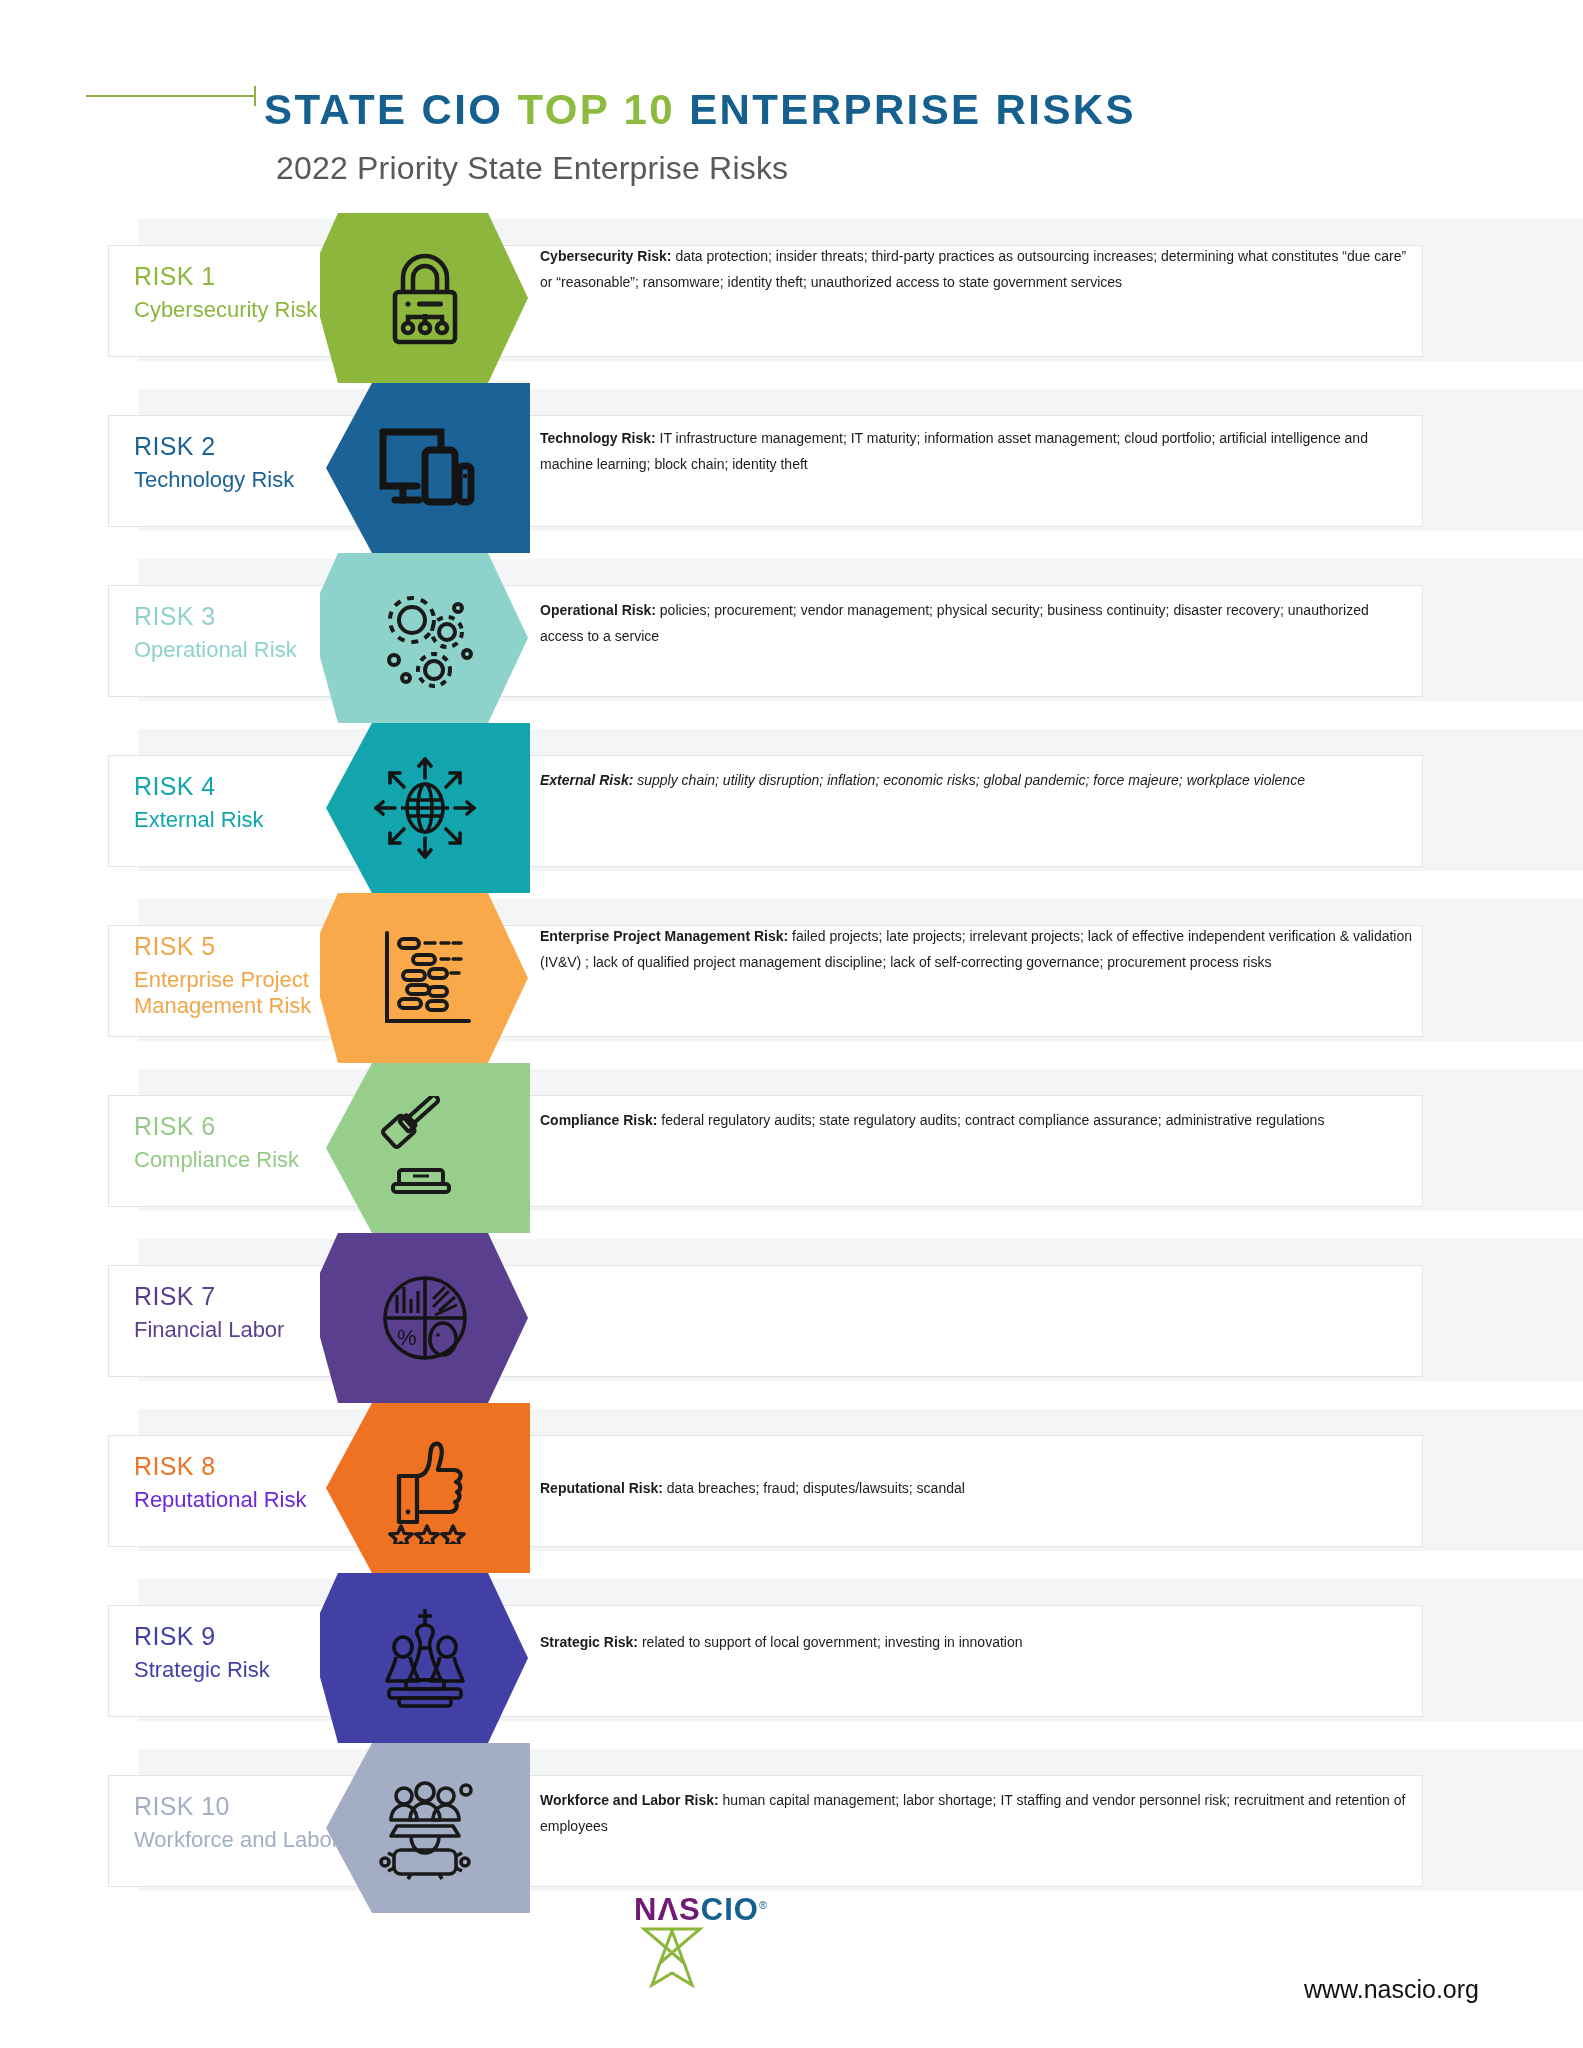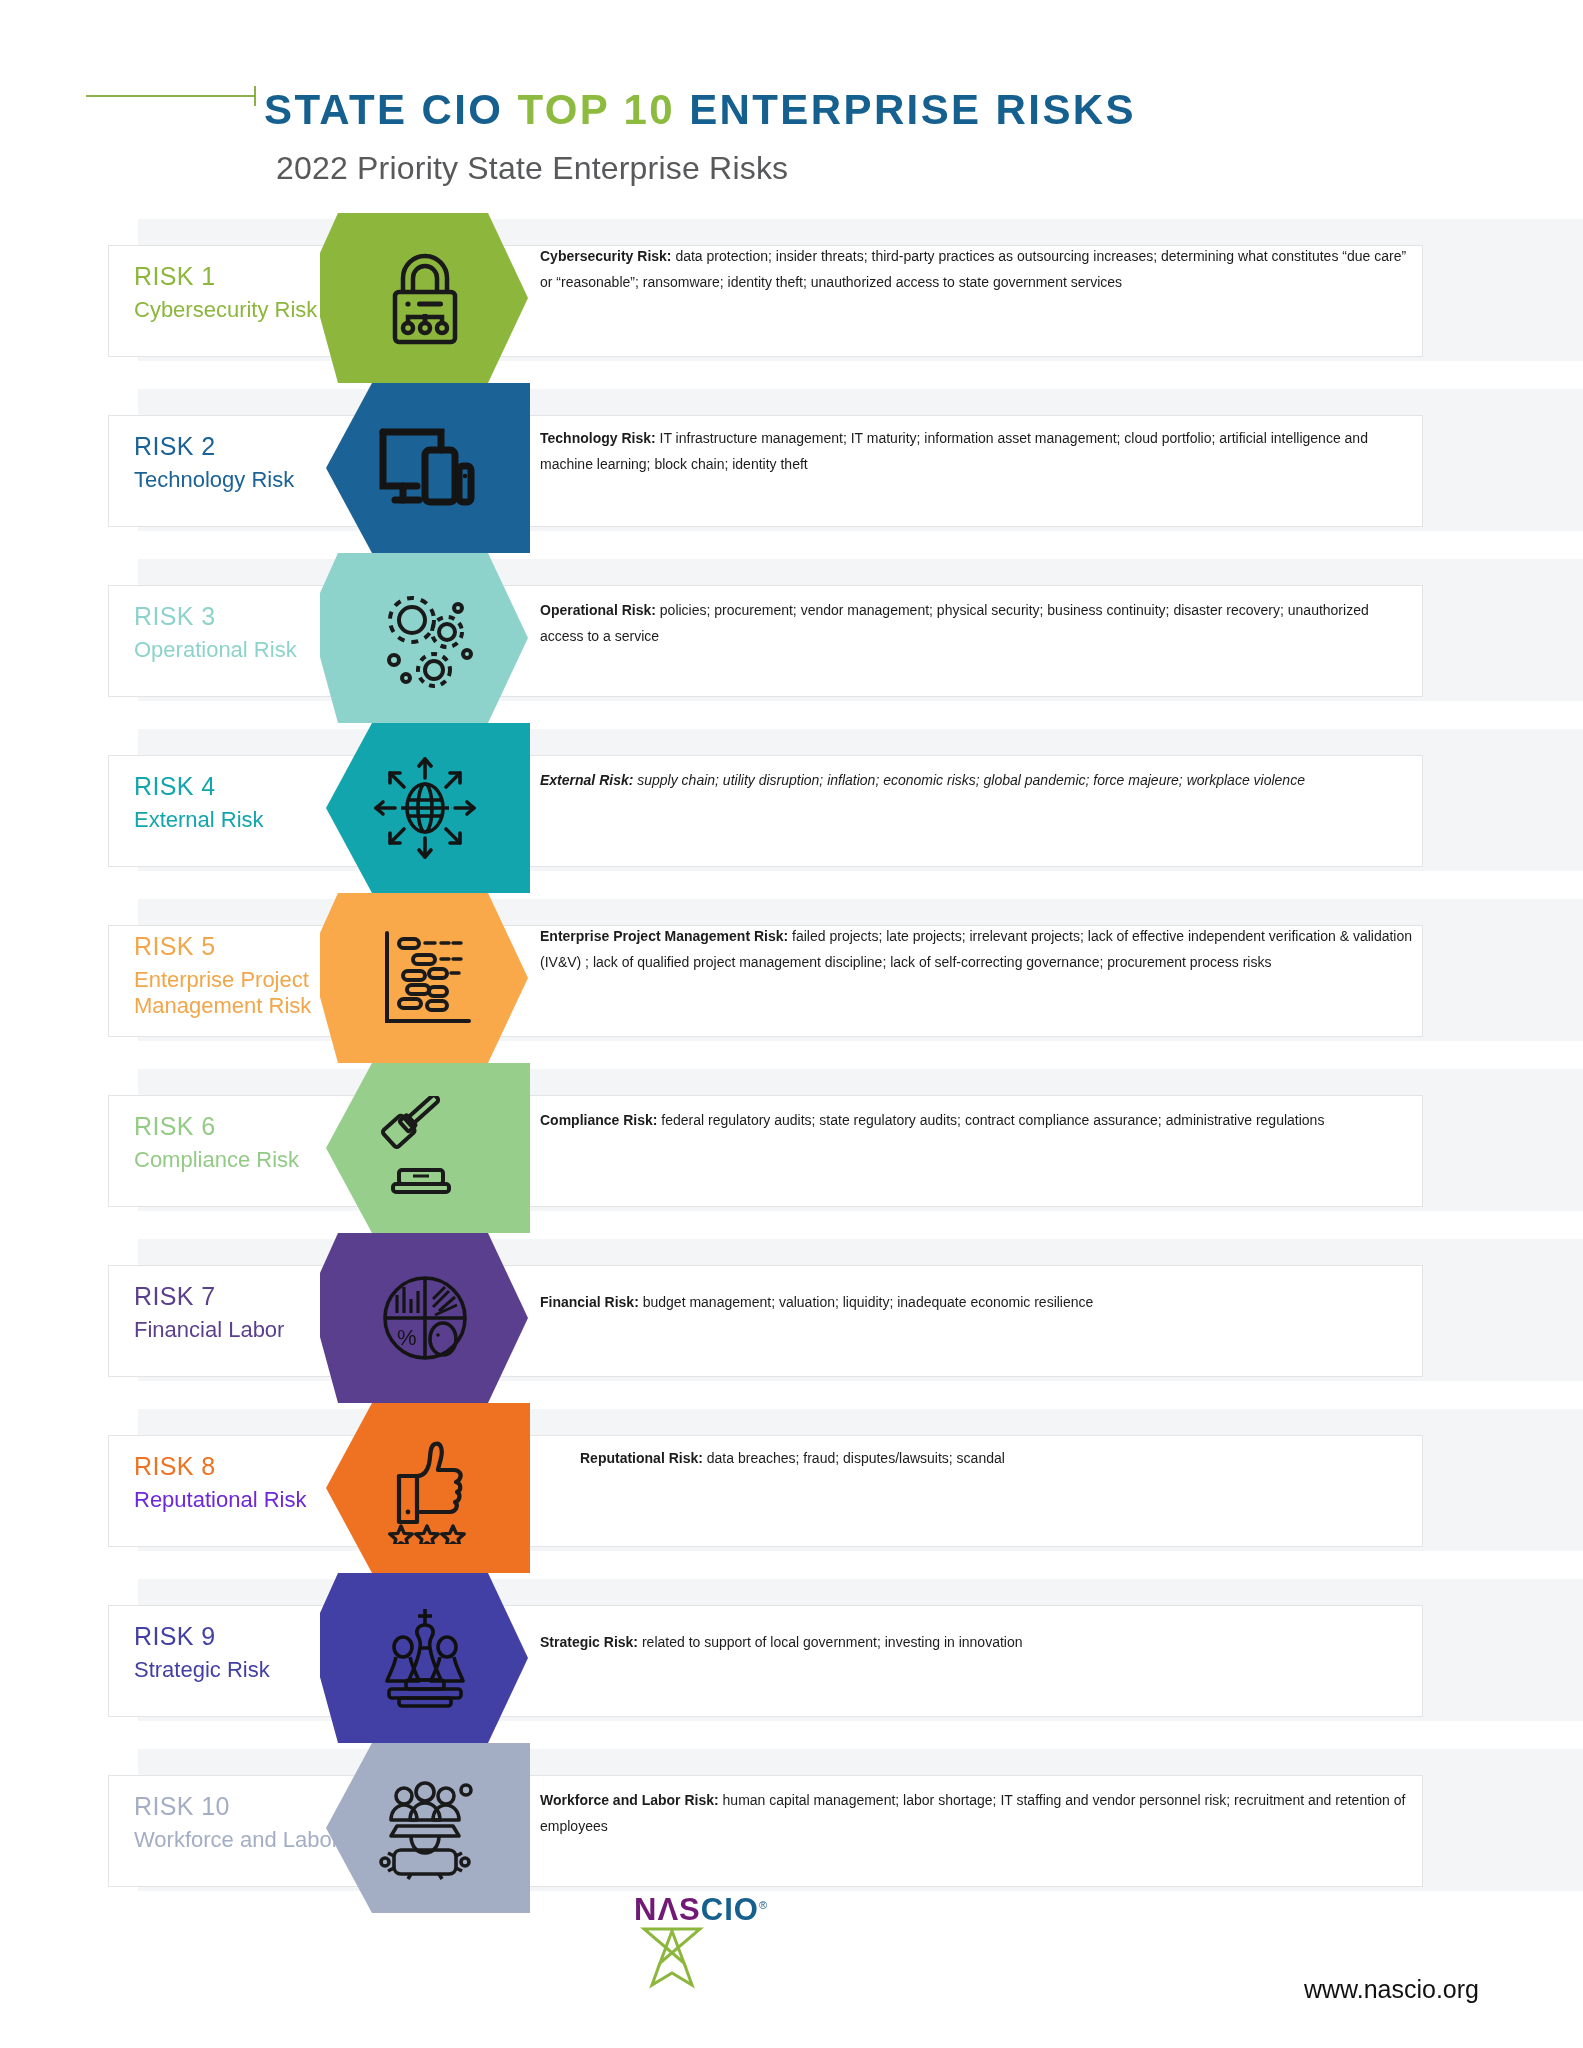--- a/index.html
+++ b/index.html
@@ -146,21 +146,21 @@
   .desc b { font-weight: bold; }
 
   
   .r1 .desc { top: 30px; }
   .r2 .desc { top: 42px; }
   .r3 .desc { top: 44px; }
   .r4 .desc { top: 44px; font-style: italic; }
   .r5 .desc { top: 30px; }
   .r6 .desc { top: 44px; }
   .r7 .desc { top: 56px; }
-  .r8 .desc { top: 42px; margin-left: 40px; }
+  .r8 .desc { top: 72px; }
   .r9 .desc { top: 56px; }
   .r10 .desc { top: 44px; }
 
   .r5 .label-block { top: 34px; }
   .r10 .label-block { left: 134px; width: 300px; }
 
   
   .footer {
     position: absolute;
     left: 0;
@@ -430,21 +430,20 @@
       </g>
       <g stroke-width="3">
         <path d="M60 40 L76 24 M60 32 L72 20 M66 44 L82 30 M62 48 L84 38"></path>
       </g>
       <text x="24" y="78" font-family="Liberation Sans, sans-serif" font-size="22" fill="#141414" stroke="none">%</text>
       <ellipse cx="70" cy="72" rx="13" ry="16"></ellipse>
       <circle cx="65" cy="68" r="1.8" fill="#141414" stroke="none"></circle>
     </svg>
         </div>
     </div>
-    <div class="desc"><b>Financial Risk:</b><span> budget management; valuation; liquidity; inadequate economic resilience</span></div>
   </div>
     <div class="risk-row r8">
     <div class="band"></div>
     <div class="card"></div>
     <div class="label-block">
       <div class="risk-num" style="color:#ef7223">RISK 8</div>
       <div class="risk-name" style="color:#6d28d9">
           <div>Reputational Risk</div>
         </div>
     </div>

